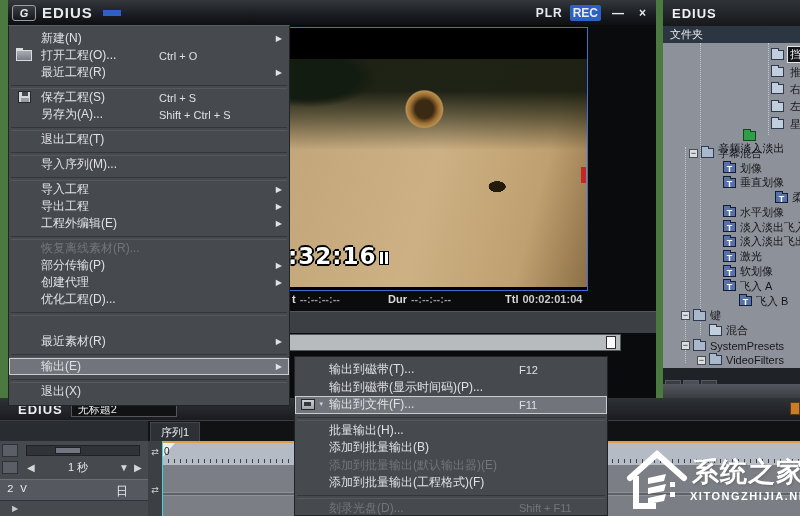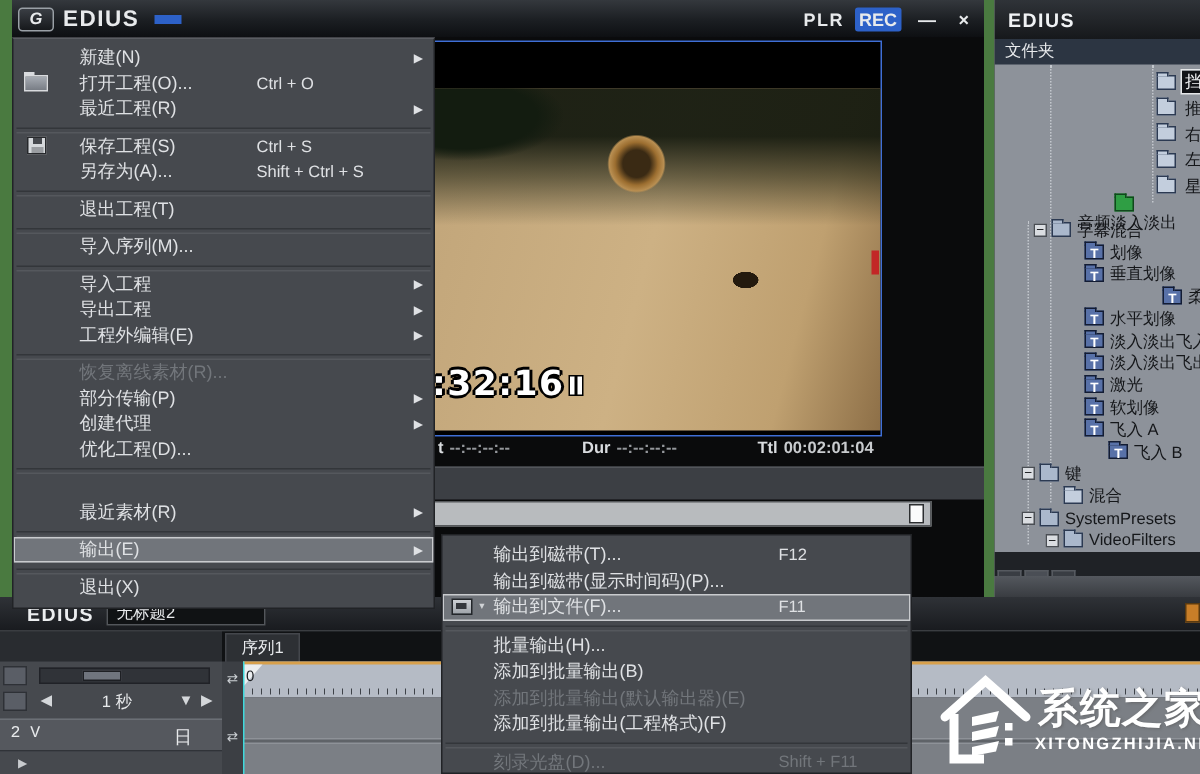--- a/index.html
+++ b/index.html
@@ -131,21 +131,21 @@
   .wm{left:626px;top:446px;width:174px;height:70px;z-index:40;color:#fff;}
   .wm-name{position:absolute;left:66px;top:8px;font-size:27px;font-weight:bold;letter-spacing:1px;
     text-shadow:1px 1px 2px rgba(90,90,90,.6);white-space:nowrap;}
   .wm-domain{position:absolute;left:64px;top:44px;font-size:11px;font-weight:bold;letter-spacing:1.5px;white-space:nowrap;}
 
   
   .fmenu{left:8px;top:25px;width:282px;height:381px;background:#46494e;border:1px solid #212326;
     border-top-color:#5a5d62;z-index:100;padding-top:4px;overflow:hidden;}
   .smenu{left:294px;top:356px;width:314px;height:160px;background:#46494e;border:1px solid #212326;
     z-index:110;padding-top:4px;overflow:hidden;}
-  .mi{height:17px;display:flex;align-items:center;position:relative;padding-left:44px;padding-right:4px;}
+  .mi{height:17px;display:flex;align-items:center;position:relative;padding-left:32px;padding-right:4px;}
   .smenu .mi{height:17.5px;padding-left:34px;}
   .mi-label{font-size:12px;color:#dfe1e4;width:118px;white-space:nowrap;overflow:visible;}
   .smenu .mi-label{width:190px;}
   .mi-shortcut{font-size:11px;color:#dfe1e4;flex:1;white-space:nowrap;}
   .mi-arrow{font-size:8px;color:#dfe1e4;margin-left:auto;visibility:hidden;padding-right:3px;}
   .mi.arrow .mi-arrow{visibility:visible;}
   .mi.disabled .mi-label,.mi.disabled .mi-shortcut{color:#72767b;}
   .mi.highlighted{background:#71757b;box-shadow:inset 0 0 0 1px #c9cbce;}
   .mi.sep{height:8px;padding:0;margin:0 2px;}
   .smenu .mi.sep{height:8px;}

